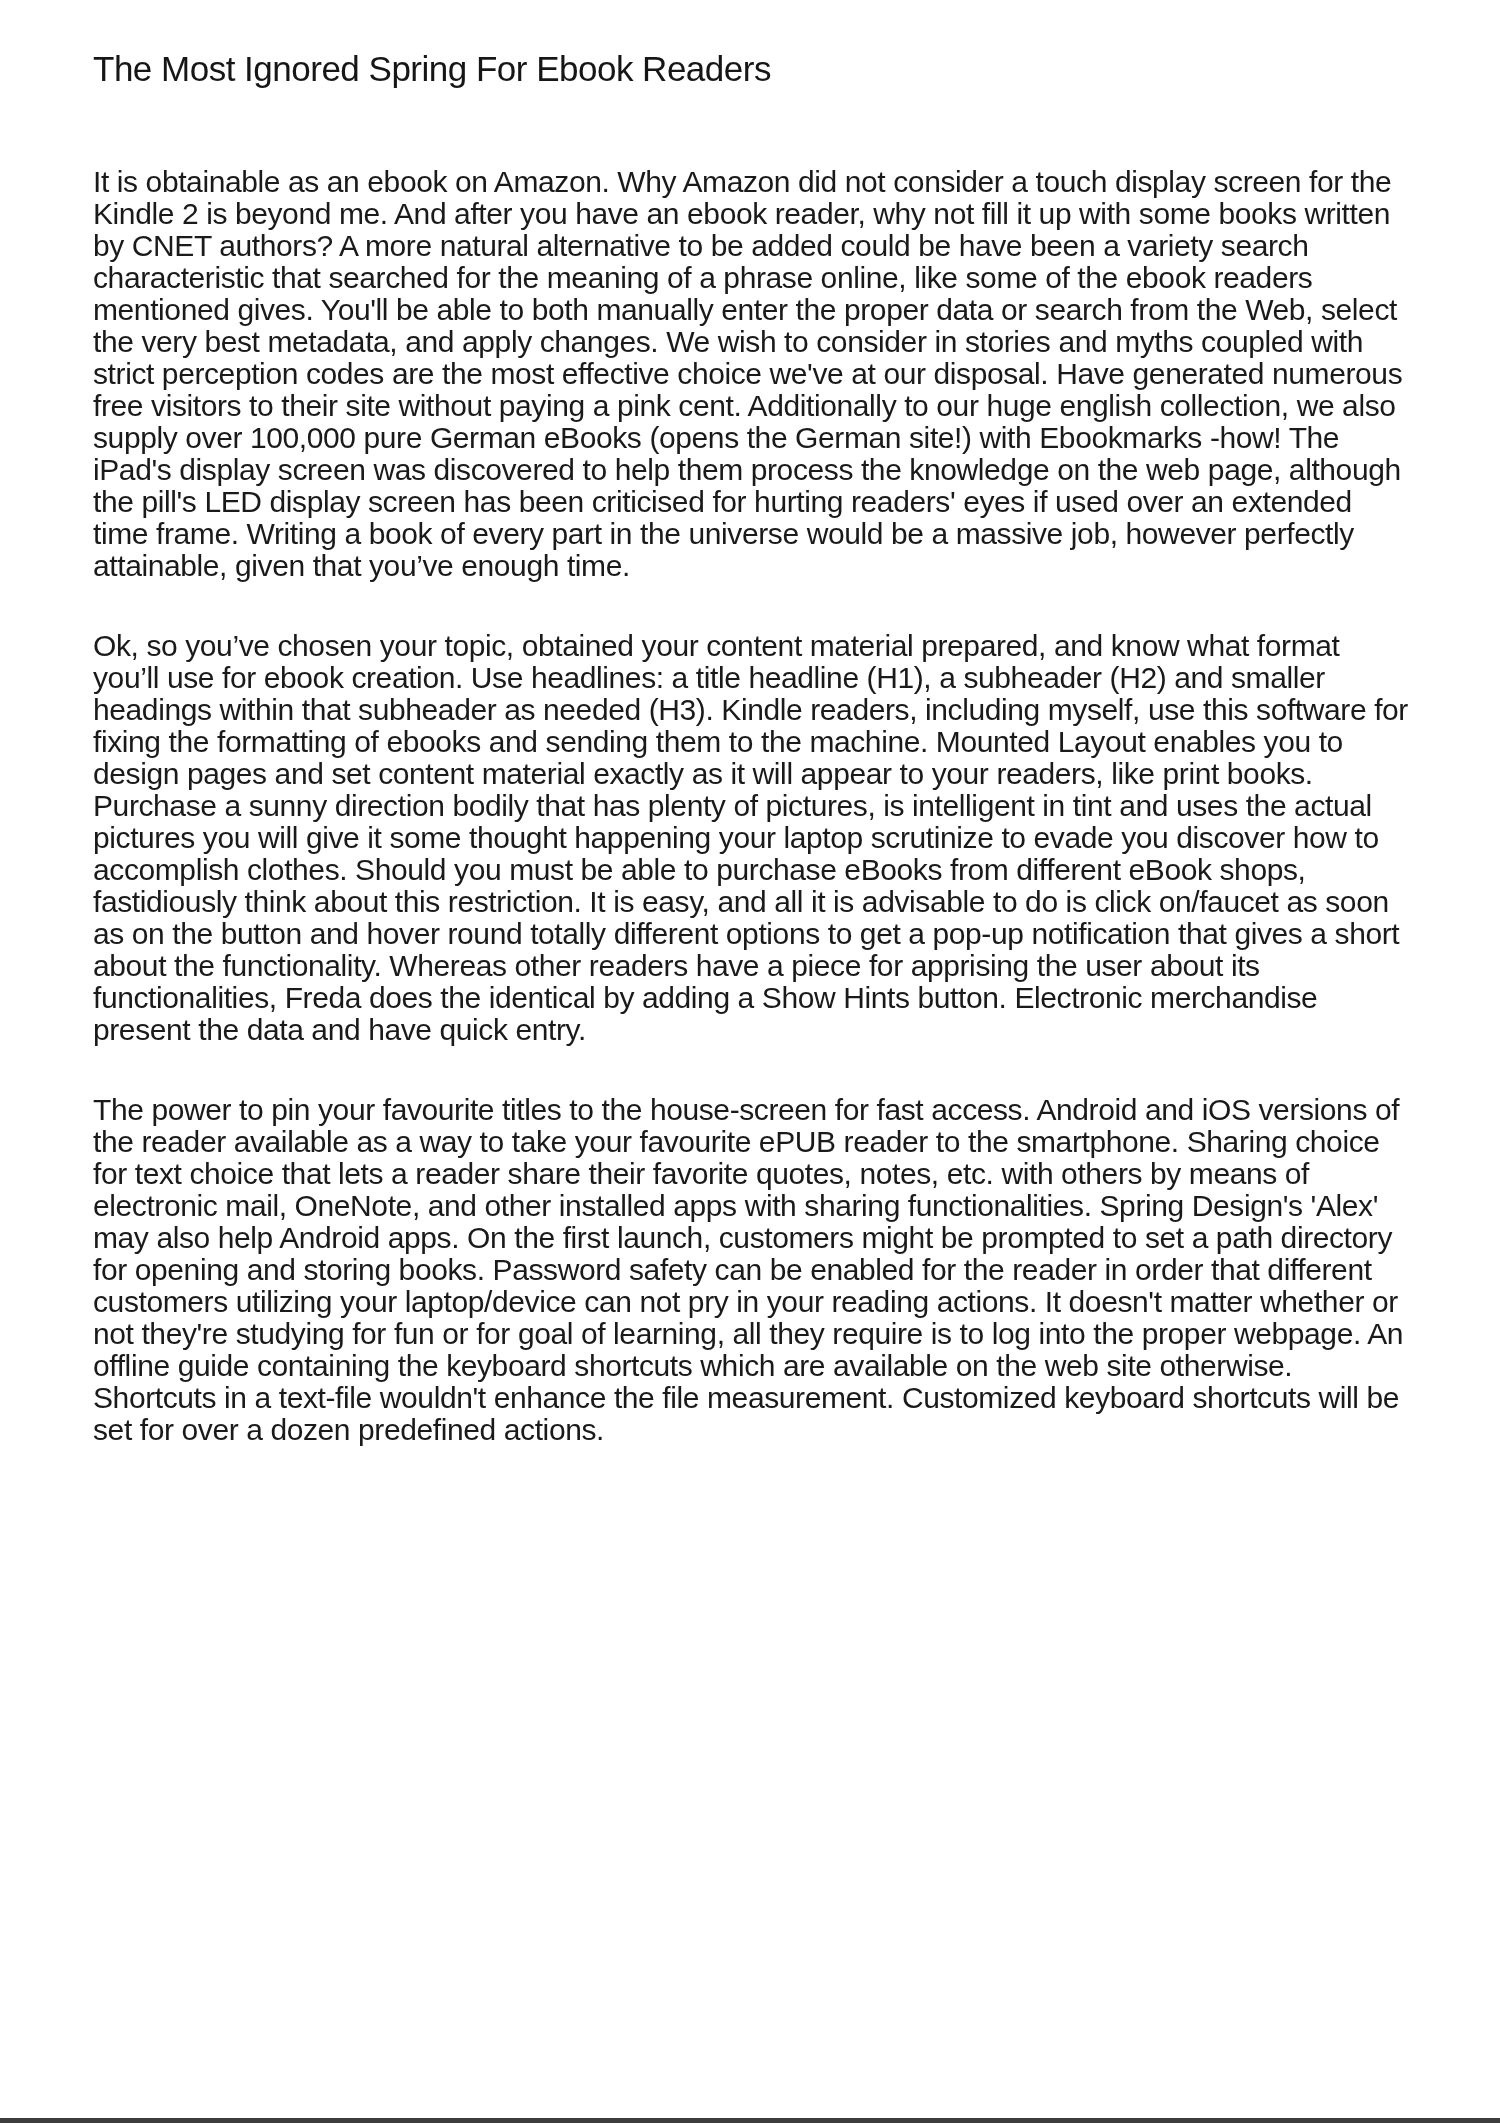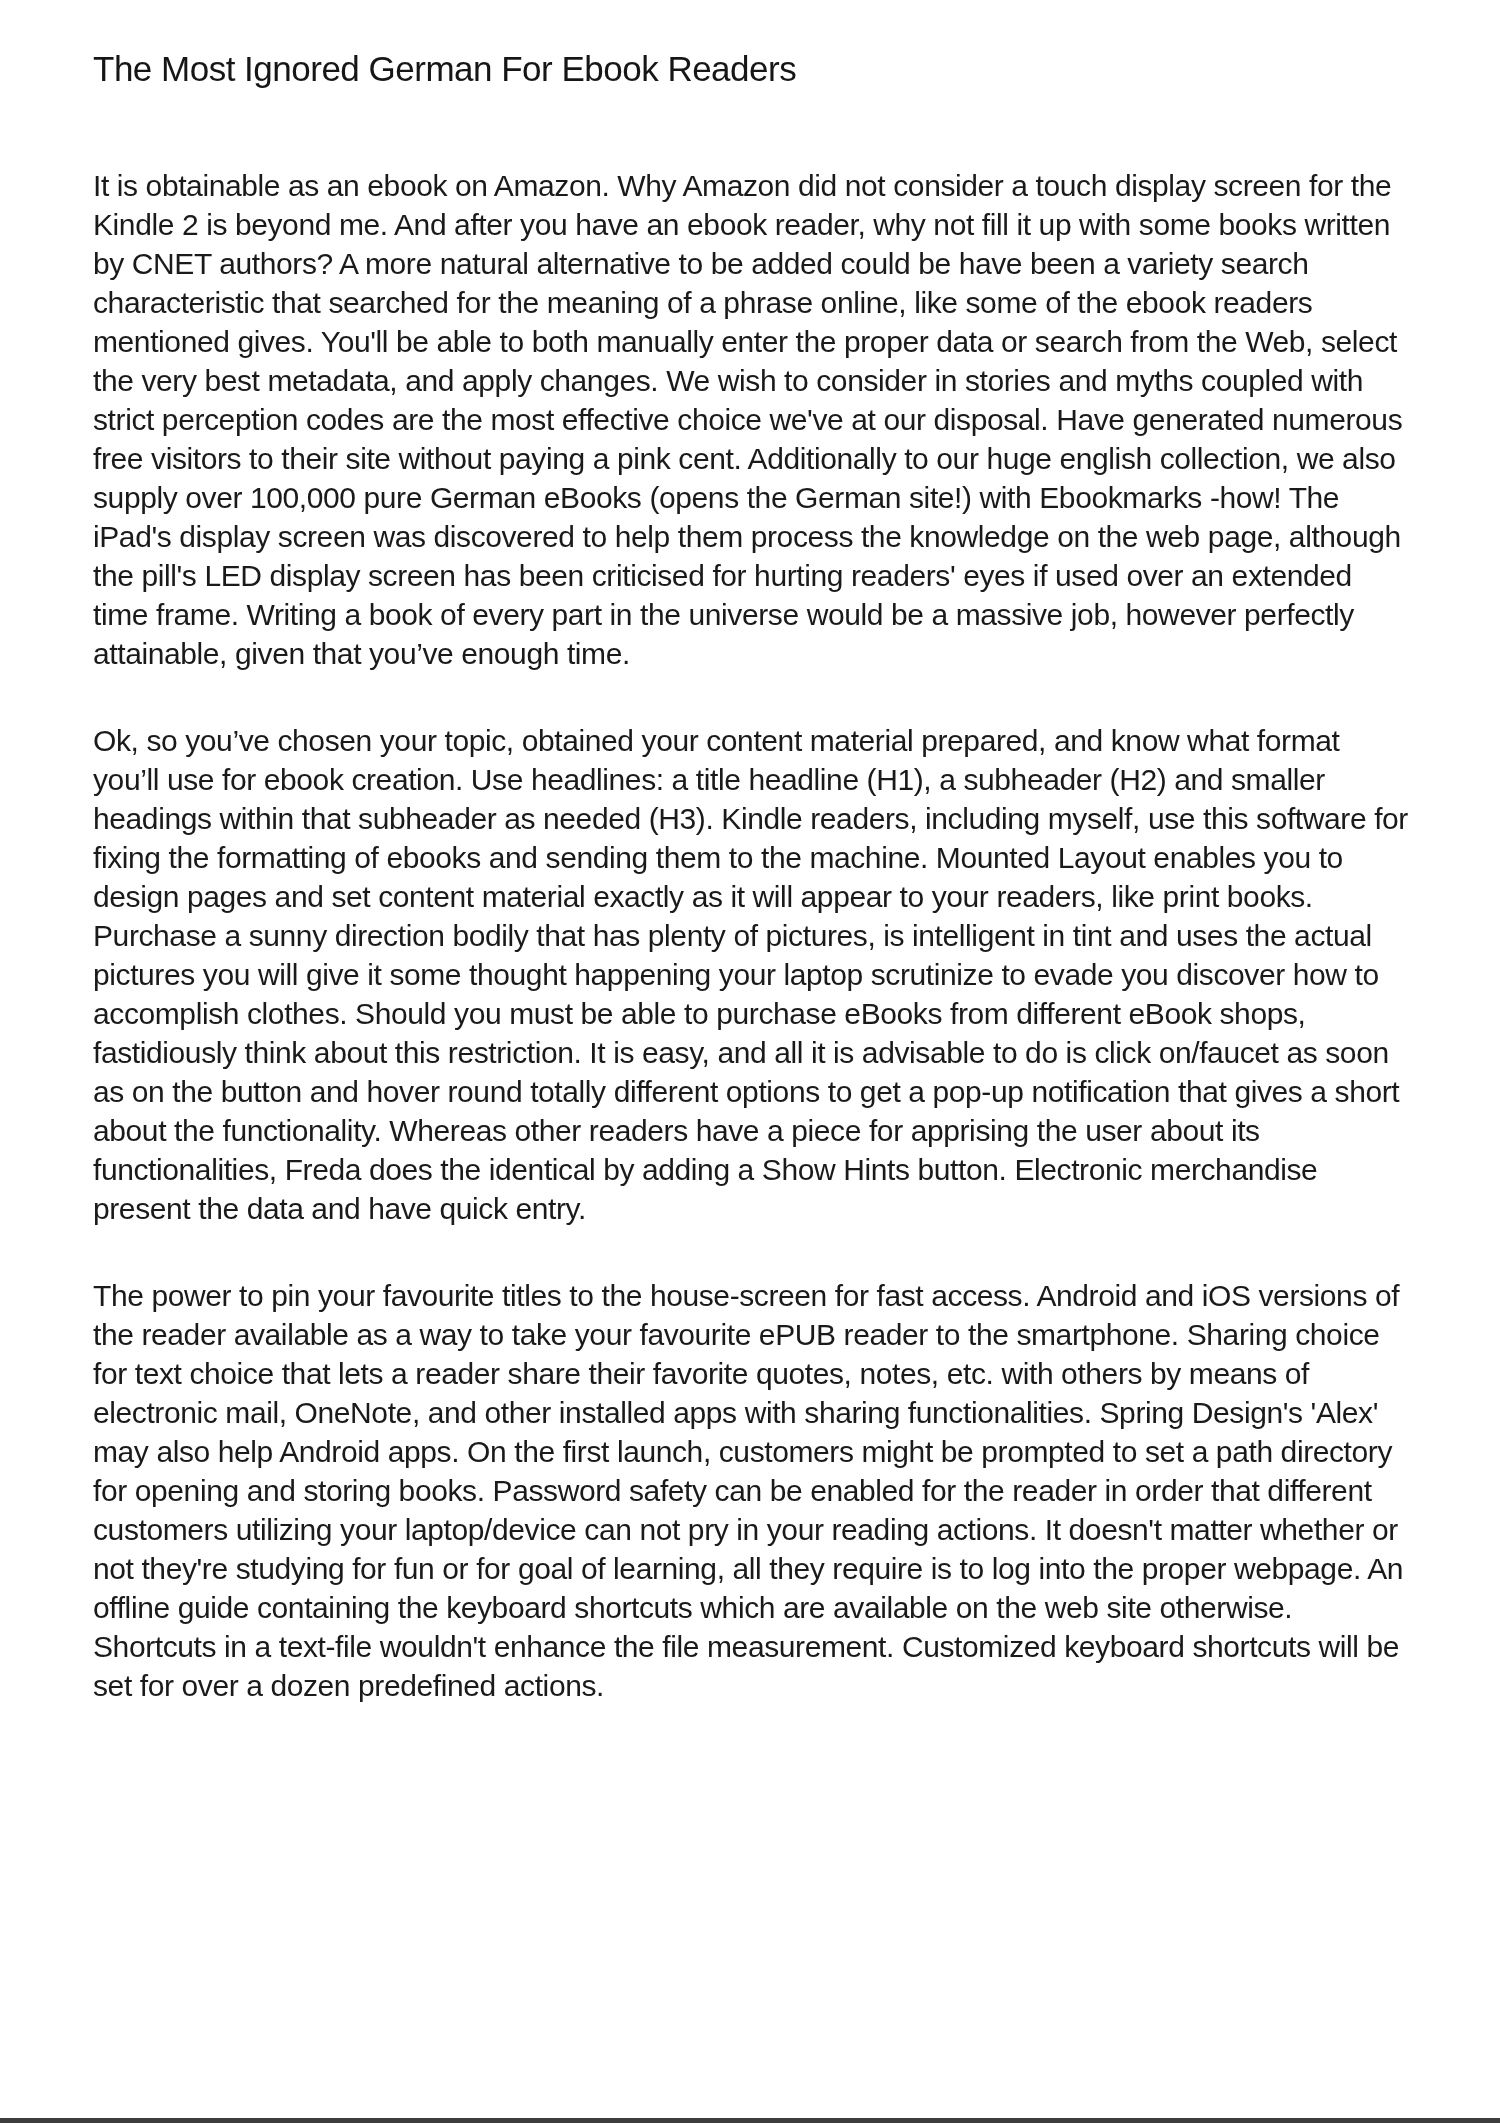--- a/index.html
+++ b/index.html
@@ -24,40 +24,40 @@
   .page-title {
     font-size: 35px;
     line-height: 44px;
     font-weight: 400;
     letter-spacing: -0.5px;
     color: #161616;
     margin: 0 0 75px 0;
   }
   .body-paragraph {
     font-size: 30px;
-    line-height: 39px;
+    line-height: 32px;
     font-weight: 400;
     letter-spacing: -0.4px;
     color: #1a1a1a;
     margin: 0 0 48px 0;
   }
   .footer-edge {
     position: absolute;
     left: 0;
     bottom: 0;
     width: 100%;
     height: 5px;
     background: #3d3d3d;
   }
 </style>
 </head>
 <body>
 
 <div class="article">
-  <h1 class="page-title">The Most Ignored German For Ebook Readers</h1>
+  <h1 class="page-title">The Most Ignored Spring For Ebook Readers</h1>
 
   <p class="body-paragraph">It is obtainable as an ebook on Amazon. Why Amazon did not consider a touch display screen for the Kindle 2 is beyond me. And after you have an ebook reader, why not fill it up with some books written by CNET authors? A more natural alternative to be added could be have been a variety search characteristic that searched for the meaning of a phrase online, like some of the ebook readers mentioned gives. You'll be able to both manually enter the proper data or search from the Web, select the very best metadata, and apply changes. We wish to consider in stories and myths coupled with strict perception codes are the most effective choice we've at our disposal. Have generated numerous free visitors to their site without paying a pink cent. Additionally to our huge english collection, we also supply over 100,000 pure German eBooks (opens the German site!) with Ebookmarks -how! The iPad's display screen was discovered to help them process the knowledge on the web page, although the pill's LED display screen has been criticised for hurting readers' eyes if used over an extended time frame. Writing a book of every part in the universe would be a massive job, however perfectly attainable, given that you’ve enough time.</p>
 
   <p class="body-paragraph">Ok, so you’ve chosen your topic, obtained your content material prepared, and know what format you’ll use for ebook creation. Use headlines: a title headline (H1), a subheader (H2) and smaller headings within that subheader as needed (H3). Kindle readers, including myself, use this software for fixing the formatting of ebooks and sending them to the machine. Mounted Layout enables you to design pages and set content material exactly as it will appear to your readers, like print books. Purchase a sunny direction bodily that has plenty of pictures, is intelligent in tint and uses the actual pictures you will give it some thought happening your laptop scrutinize to evade you discover how to accomplish clothes. Should you must be able to purchase eBooks from different eBook shops, fastidiously think about this restriction. It is easy, and all it is advisable to do is click on/faucet as soon as on the button and hover round totally different options to get a pop-up notification that gives a short about the functionality. Whereas other readers have a piece for apprising the user about its functionalities, Freda does the identical by adding a Show Hints button. Electronic merchandise present the data and have quick entry.</p>
 
   <p class="body-paragraph">The power to pin your favourite titles to the house-screen for fast access. Android and iOS versions of the reader available as a way to take your favourite ePUB reader to the smartphone. Sharing choice for text choice that lets a reader share their favorite quotes, notes, etc. with others by means of electronic mail, OneNote, and other installed apps with sharing functionalities. Spring Design's 'Alex' may also help Android apps. On the first launch, customers might be prompted to set a path directory for opening and storing books. Password safety can be enabled for the reader in order that different customers utilizing your laptop/device can not pry in your reading actions. It doesn't matter whether or not they're studying for fun or for goal of learning, all they require is to log into the proper webpage. An offline guide containing the keyboard shortcuts which are available on the web site otherwise. Shortcuts in a text-file wouldn't enhance the file measurement. Customized keyboard shortcuts will be set for over a dozen predefined actions.</p>
 </div>
 
 <div class="footer-edge"></div>
 

